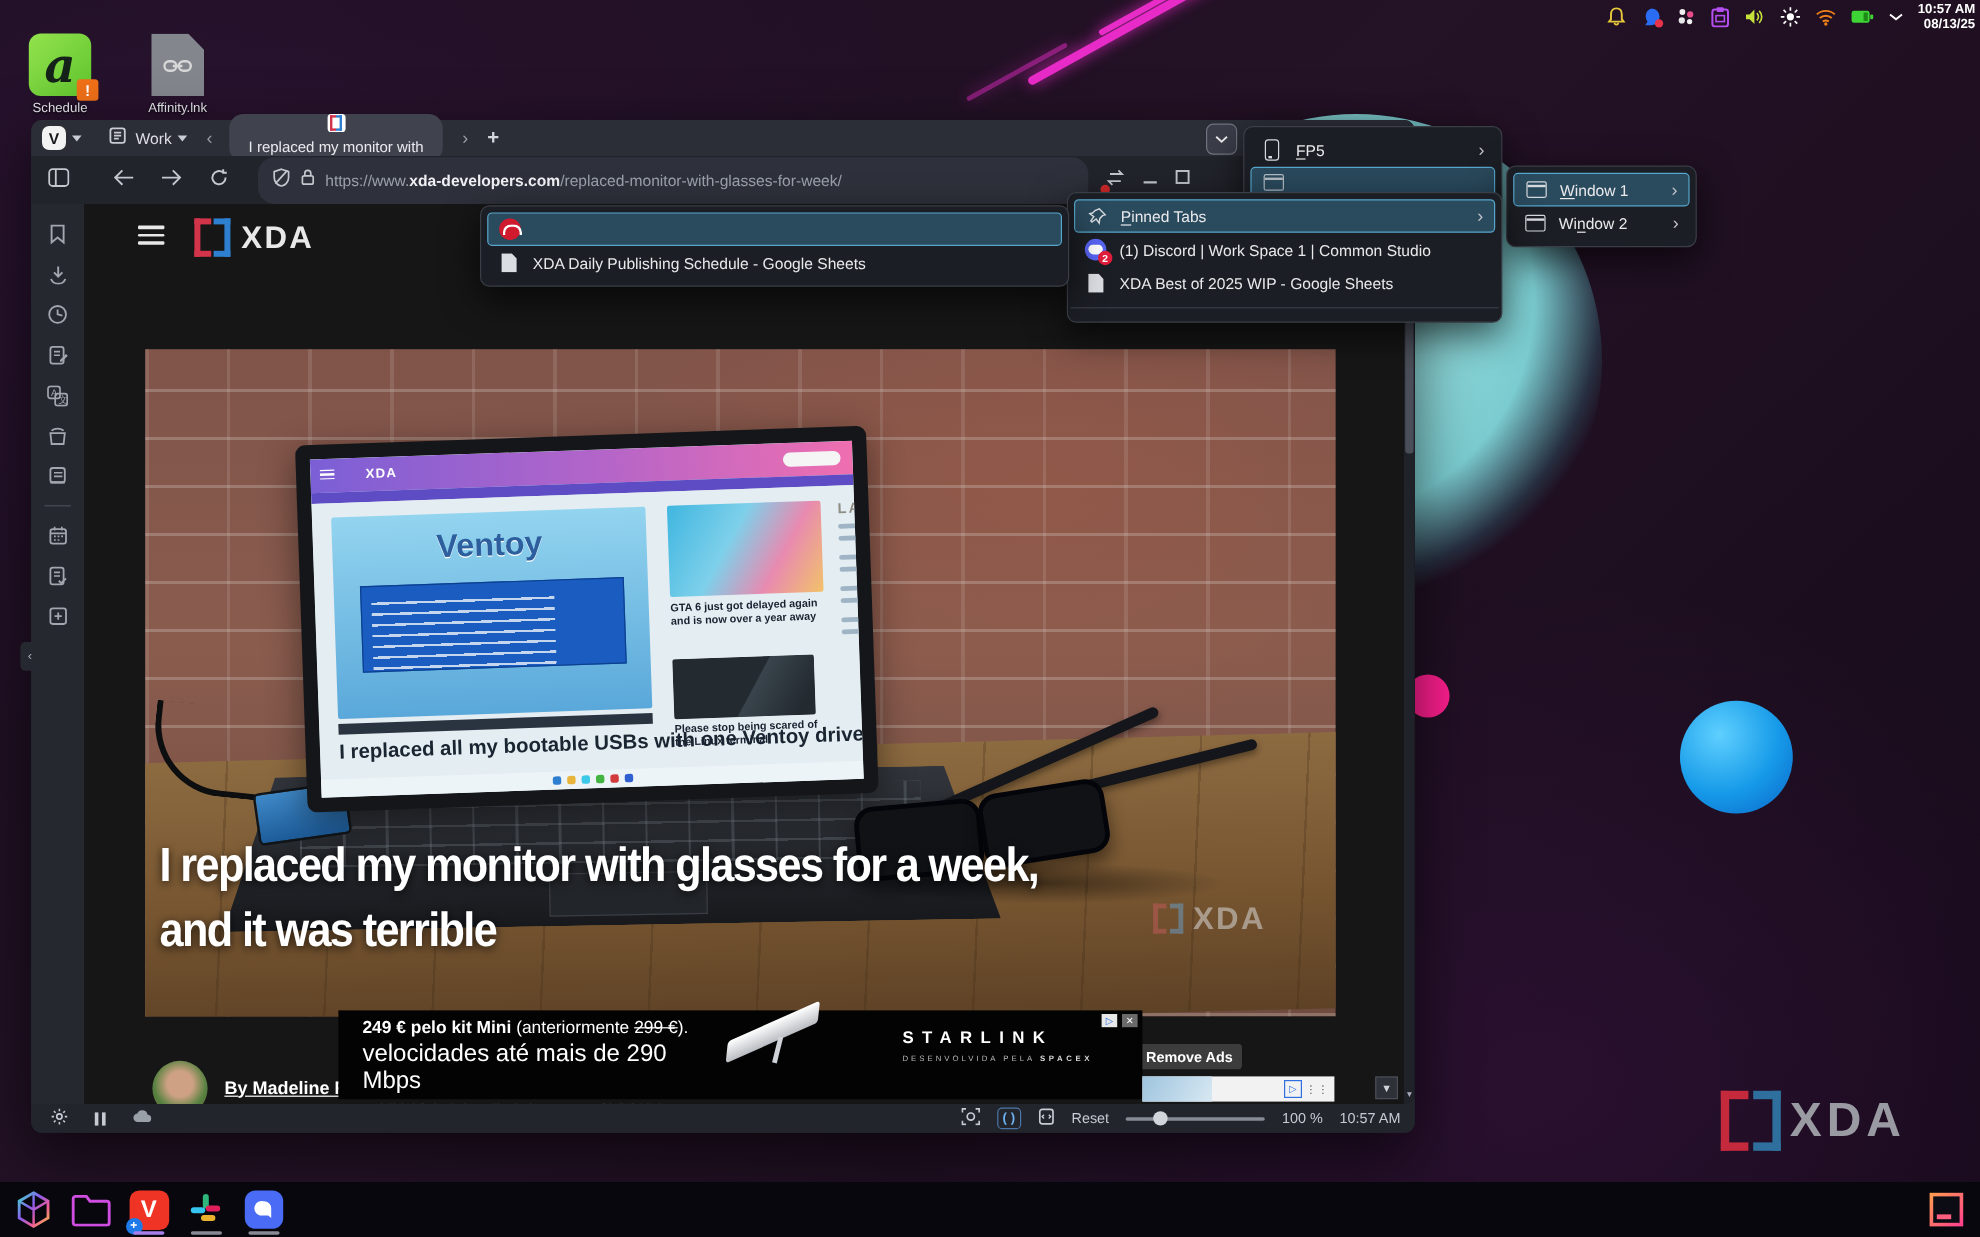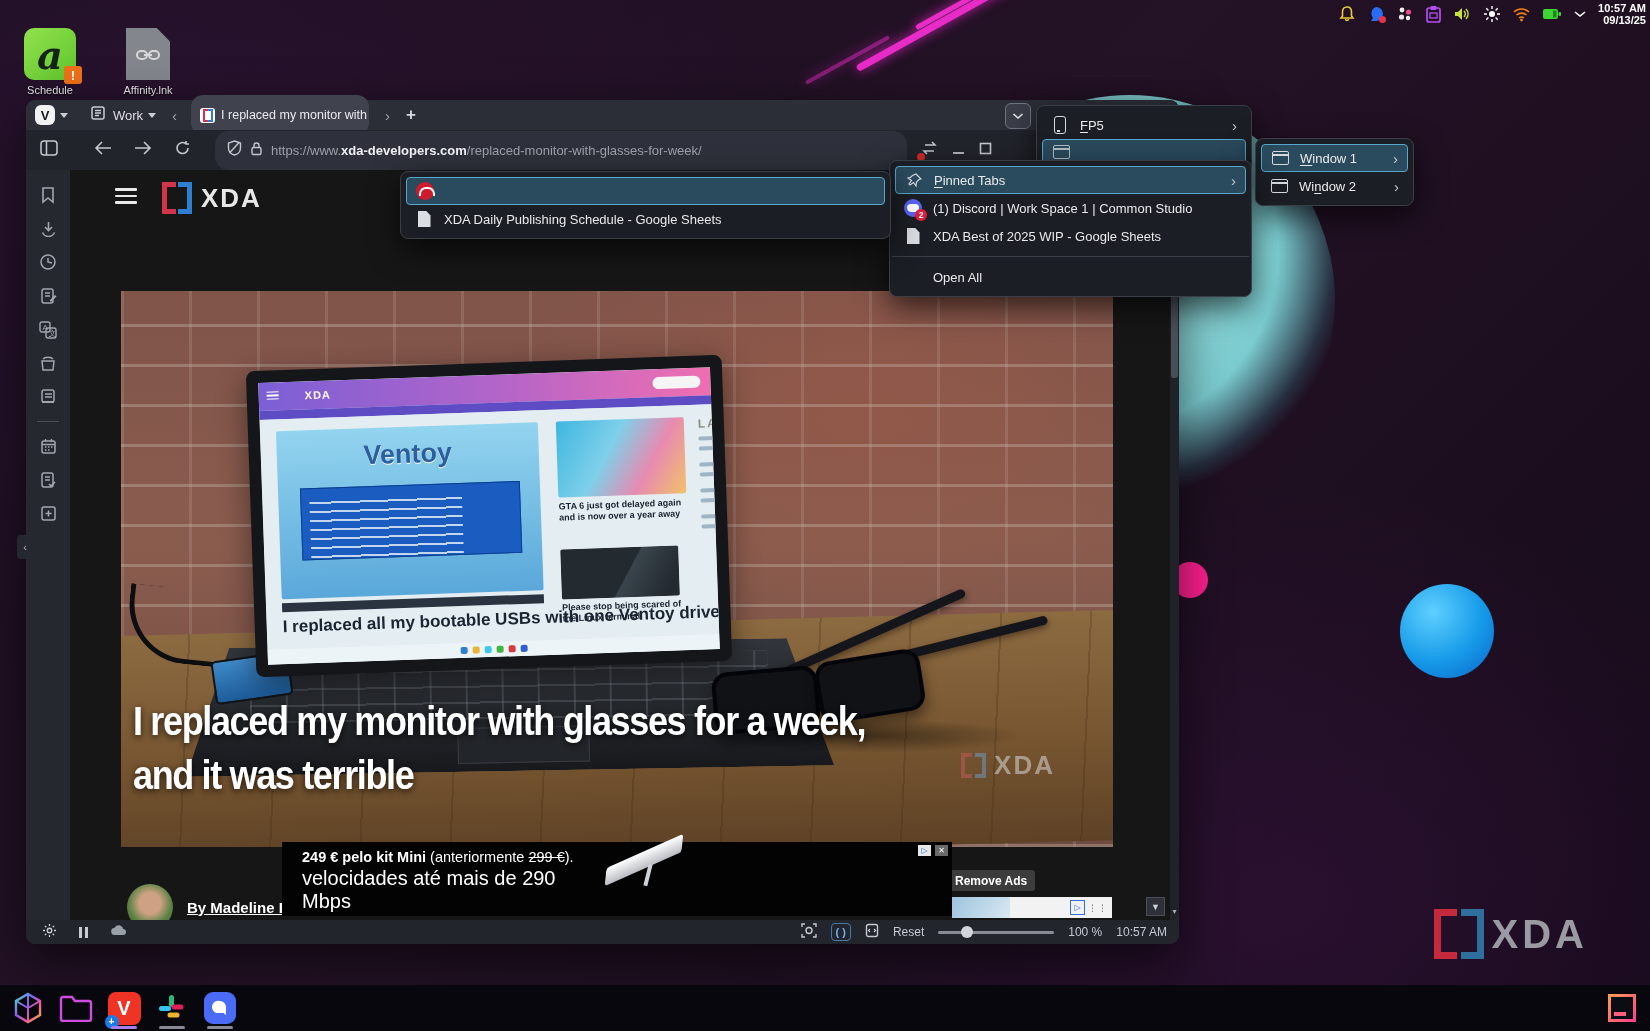--- a/index.html
+++ b/index.html
@@ -35,21 +35,21 @@
   .linkfile{width:44px;height:52px;margin:0 auto;background:#83868c;clip-path:polygon(0 0,70% 0,100% 26%,100% 100%,0 100%);position:relative;}
   .linkfile svg{position:absolute;left:10px;top:20px;}
   
   .bwin{left:26px;top:100px;width:1153px;height:844px;border-radius:9px;background:#23252d;box-shadow:0 16px 50px rgba(0,0,0,.6);z-index:10;}
   .tabbar{position:absolute;left:0;top:0;width:100%;height:30px;background:#2b2d37;border-radius:9px 9px 0 0;display:flex;align-items:center;}
   .vbtn{width:20px;height:20px;margin-left:9px;border-radius:6px;background:#f2f2f2;color:#16181d;font-weight:bold;font-size:13px;display:flex;align-items:center;justify-content:center;}
   .caret{width:0;height:0;border-left:4px solid transparent;border-right:4px solid transparent;border-top:5px solid #c9ccd2;margin-left:5px;}
   .wsicon{margin-left:22px;}
   .wslabel{color:#dddfe4;font-size:13px;margin-left:7px;}
   .navchev{color:#9aa0a8;font-size:15px;margin-left:16px;}
-  .tabpill{margin-left:14px;height:40px;width:160px;background:#40434e;border-radius:12px;display:flex;align-items:center;padding:0 9px;gap:6px;overflow:hidden;}
+  .tabpill{margin-left:14px;height:40px;width:160px;background:#40434e;border-radius:12px;display:flex;align-items:center;padding:0 9px;gap:6px;overflow:hidden;flex-direction:column;}
   .tabpill .t{color:#e8eaee;font-size:12.5px;white-space:nowrap;}
   .fav{width:15px;height:15px;border-radius:3px;background:#fff;position:relative;flex:none;display:flex;align-items:center;justify-content:center;}
   .fav .fl{width:3px;height:9px;border-left:2.5px solid #d2344a;border-top:2.5px solid #d2344a;border-bottom:2.5px solid #d2344a;}
   .fav .fr{width:3px;height:9px;border-right:2.5px solid #2f7fd0;border-top:2.5px solid #2f7fd0;border-bottom:2.5px solid #2f7fd0;}
   .plus{color:#d5d8dd;font-size:17px;margin-left:16px;font-weight:bold;}
   .tabdrop{position:absolute;right:148px;top:3px;width:24px;height:24px;border:1px solid #707580;border-radius:6px;background:#3b3e49;display:flex;align-items:center;justify-content:center;}
   .addrbar{position:absolute;left:0;top:30px;width:100%;height:40px;background:#22242c;display:flex;align-items:center;}
   .abtn{color:#c3c7ce;margin-left:22px;font-size:16px;}
   .afield{margin-left:24px;width:668px;height:39px;background:#2e313b;border-radius:14px;display:flex;align-items:center;padding:0 12px;gap:8px;}
   .url{font-size:13px;white-space:nowrap;overflow:hidden;}
@@ -263,21 +263,21 @@
           <rect x="11" y="3.5" width="3.5" height="7" fill="#1d8a18"></rect>
         </svg>
       </span>
     <span>
         <svg width="14" height="10" viewBox="0 0 14 10">
           <path d="M2 3l5 4 5-4" fill="none" stroke="#fff" stroke-width="1.6"></path>
         </svg>
       </span>
     <div class="tray-clock">
       <div>10:57 AM</div>
-      <div>09/13/25</div>
+      <div>08/13/25</div>
     </div>
   </div>
 
   <div class="abs dicon" style="left:14px;top:28px;">
     <div class="affinity">a<span class="badge">!</span></div>
     <div class="lbl">Schedule</div>
   </div>
   <div class="abs dicon" style="left:112px;top:28px;">
     <div class="linkfile">
       <svg width="24" height="14" viewBox="0 0 24 14">
@@ -516,20 +516,24 @@
       <div class="ad">
         <div class="adleft">
           <div class="adl1"><b>249 € pelo kit Mini</b><span> (anteriormente </span><span class="strike">299 €</span><span>).</span></div>
           <div class="adl2">velocidades até mais de 290 Mbps</div>
           <div class="adfine"><span>As velocidades indicadas não são garantidas e baseiam-se no 80.º percentil da distribuição das</span><br><span>velocidades medidas em Portugal. A disponibilidade e o preço podem variar consoante a localização.</span></div>
         </div>
         <div class="dish">
             <div class="dishp"></div>
             <div class="dishs"></div>
           </div>
+        <div class="adright">
+          <div class="adbrand">STARLINK</div>
+          <div class="adsub"><span>DESENVOLVIDA PELA</span> <b>SPACEX</b></div>
+        </div>
         <div class="adctl">
             <span class="i">▷</span>
             <span class="x">✕</span>
           </div>
       </div>
 
       <div class="adstrip">
         <div class="thumb"></div>
         <span class="play">▷</span>
         <span class="dots">⋮⋮</span>
@@ -626,24 +630,20 @@
         </span>
       <span>(1) Discord | Work Space 1 | Common Studio</span>
     </div>
     <div class="mi">
       <span class="mic">
           <span class="docic"></span>
         </span>
       <span>XDA Best of 2025 WIP - Google Sheets</span>
     </div>
     <div class="msep"></div>
-    <div class="mi">
-      <span class="mic"></span>
-      <span>Open All</span>
-    </div>
   </div>
 
   <div class="menu" style="left:400px;top:171px;width:489px;z-index:62;">
     <div class="mi hl">
       <span class="mic">
           <span class="redfav"></span>
         </span>
     </div>
     <div class="mi">
       <span class="mic">

